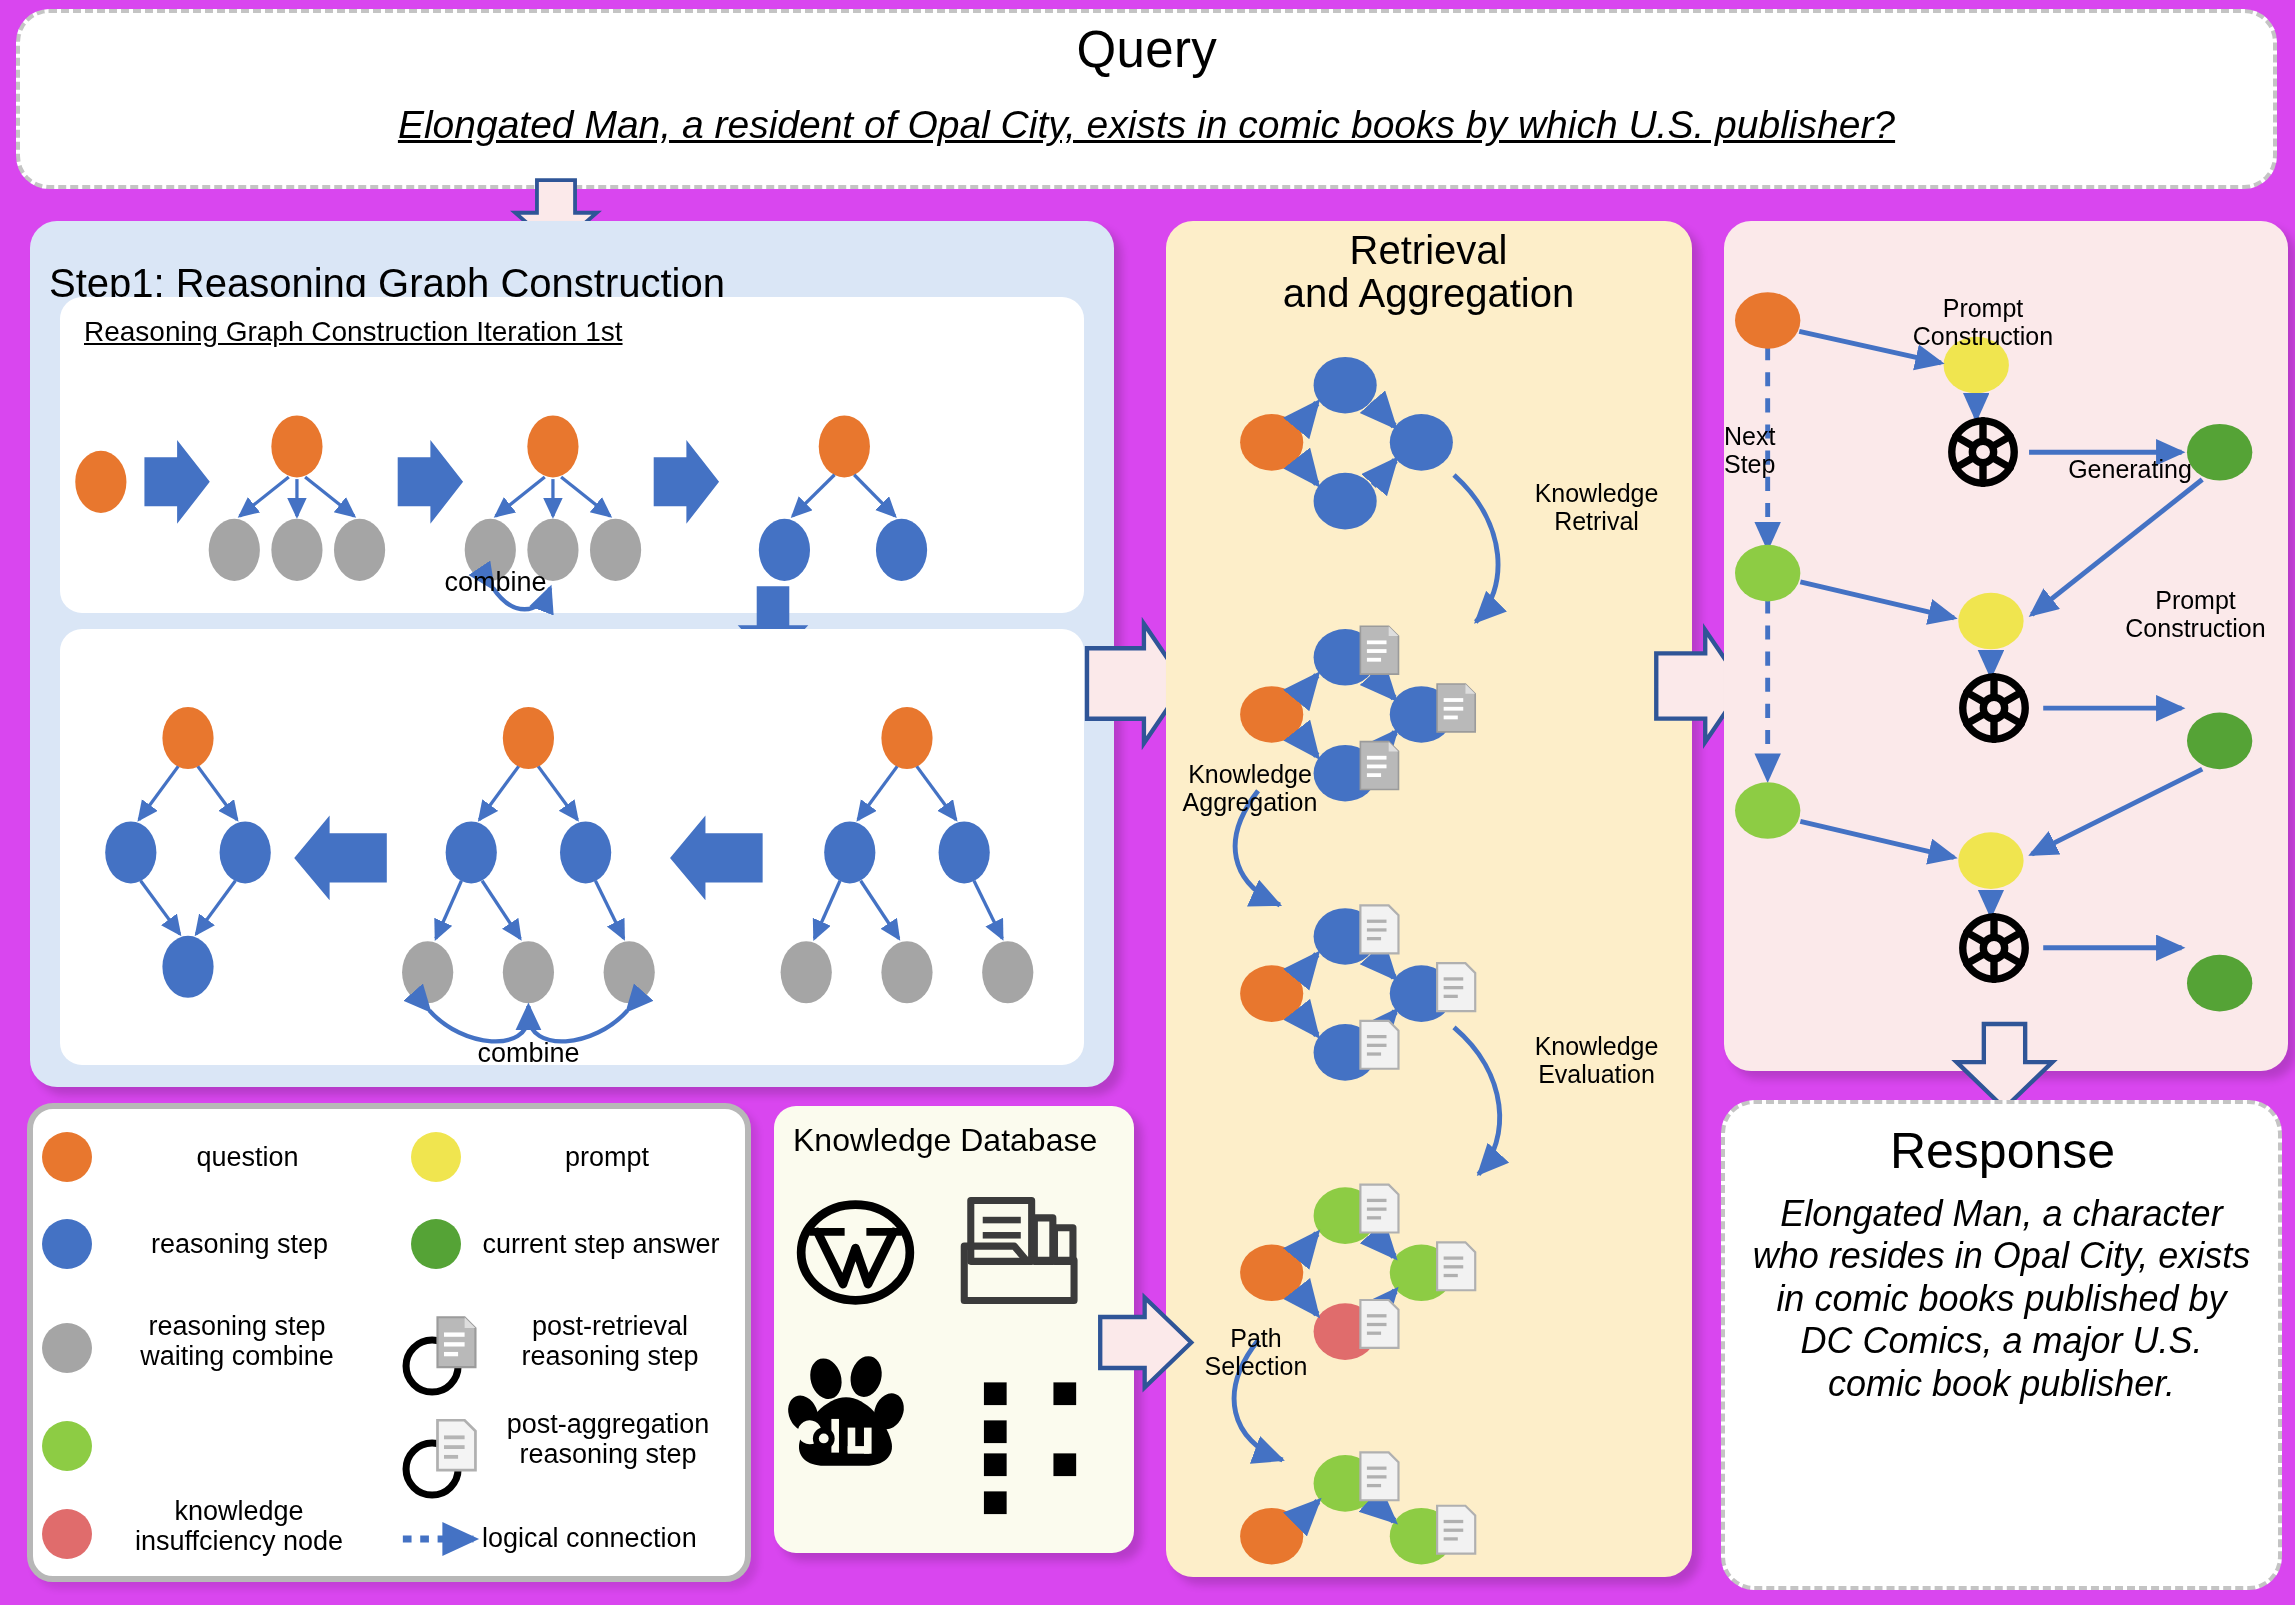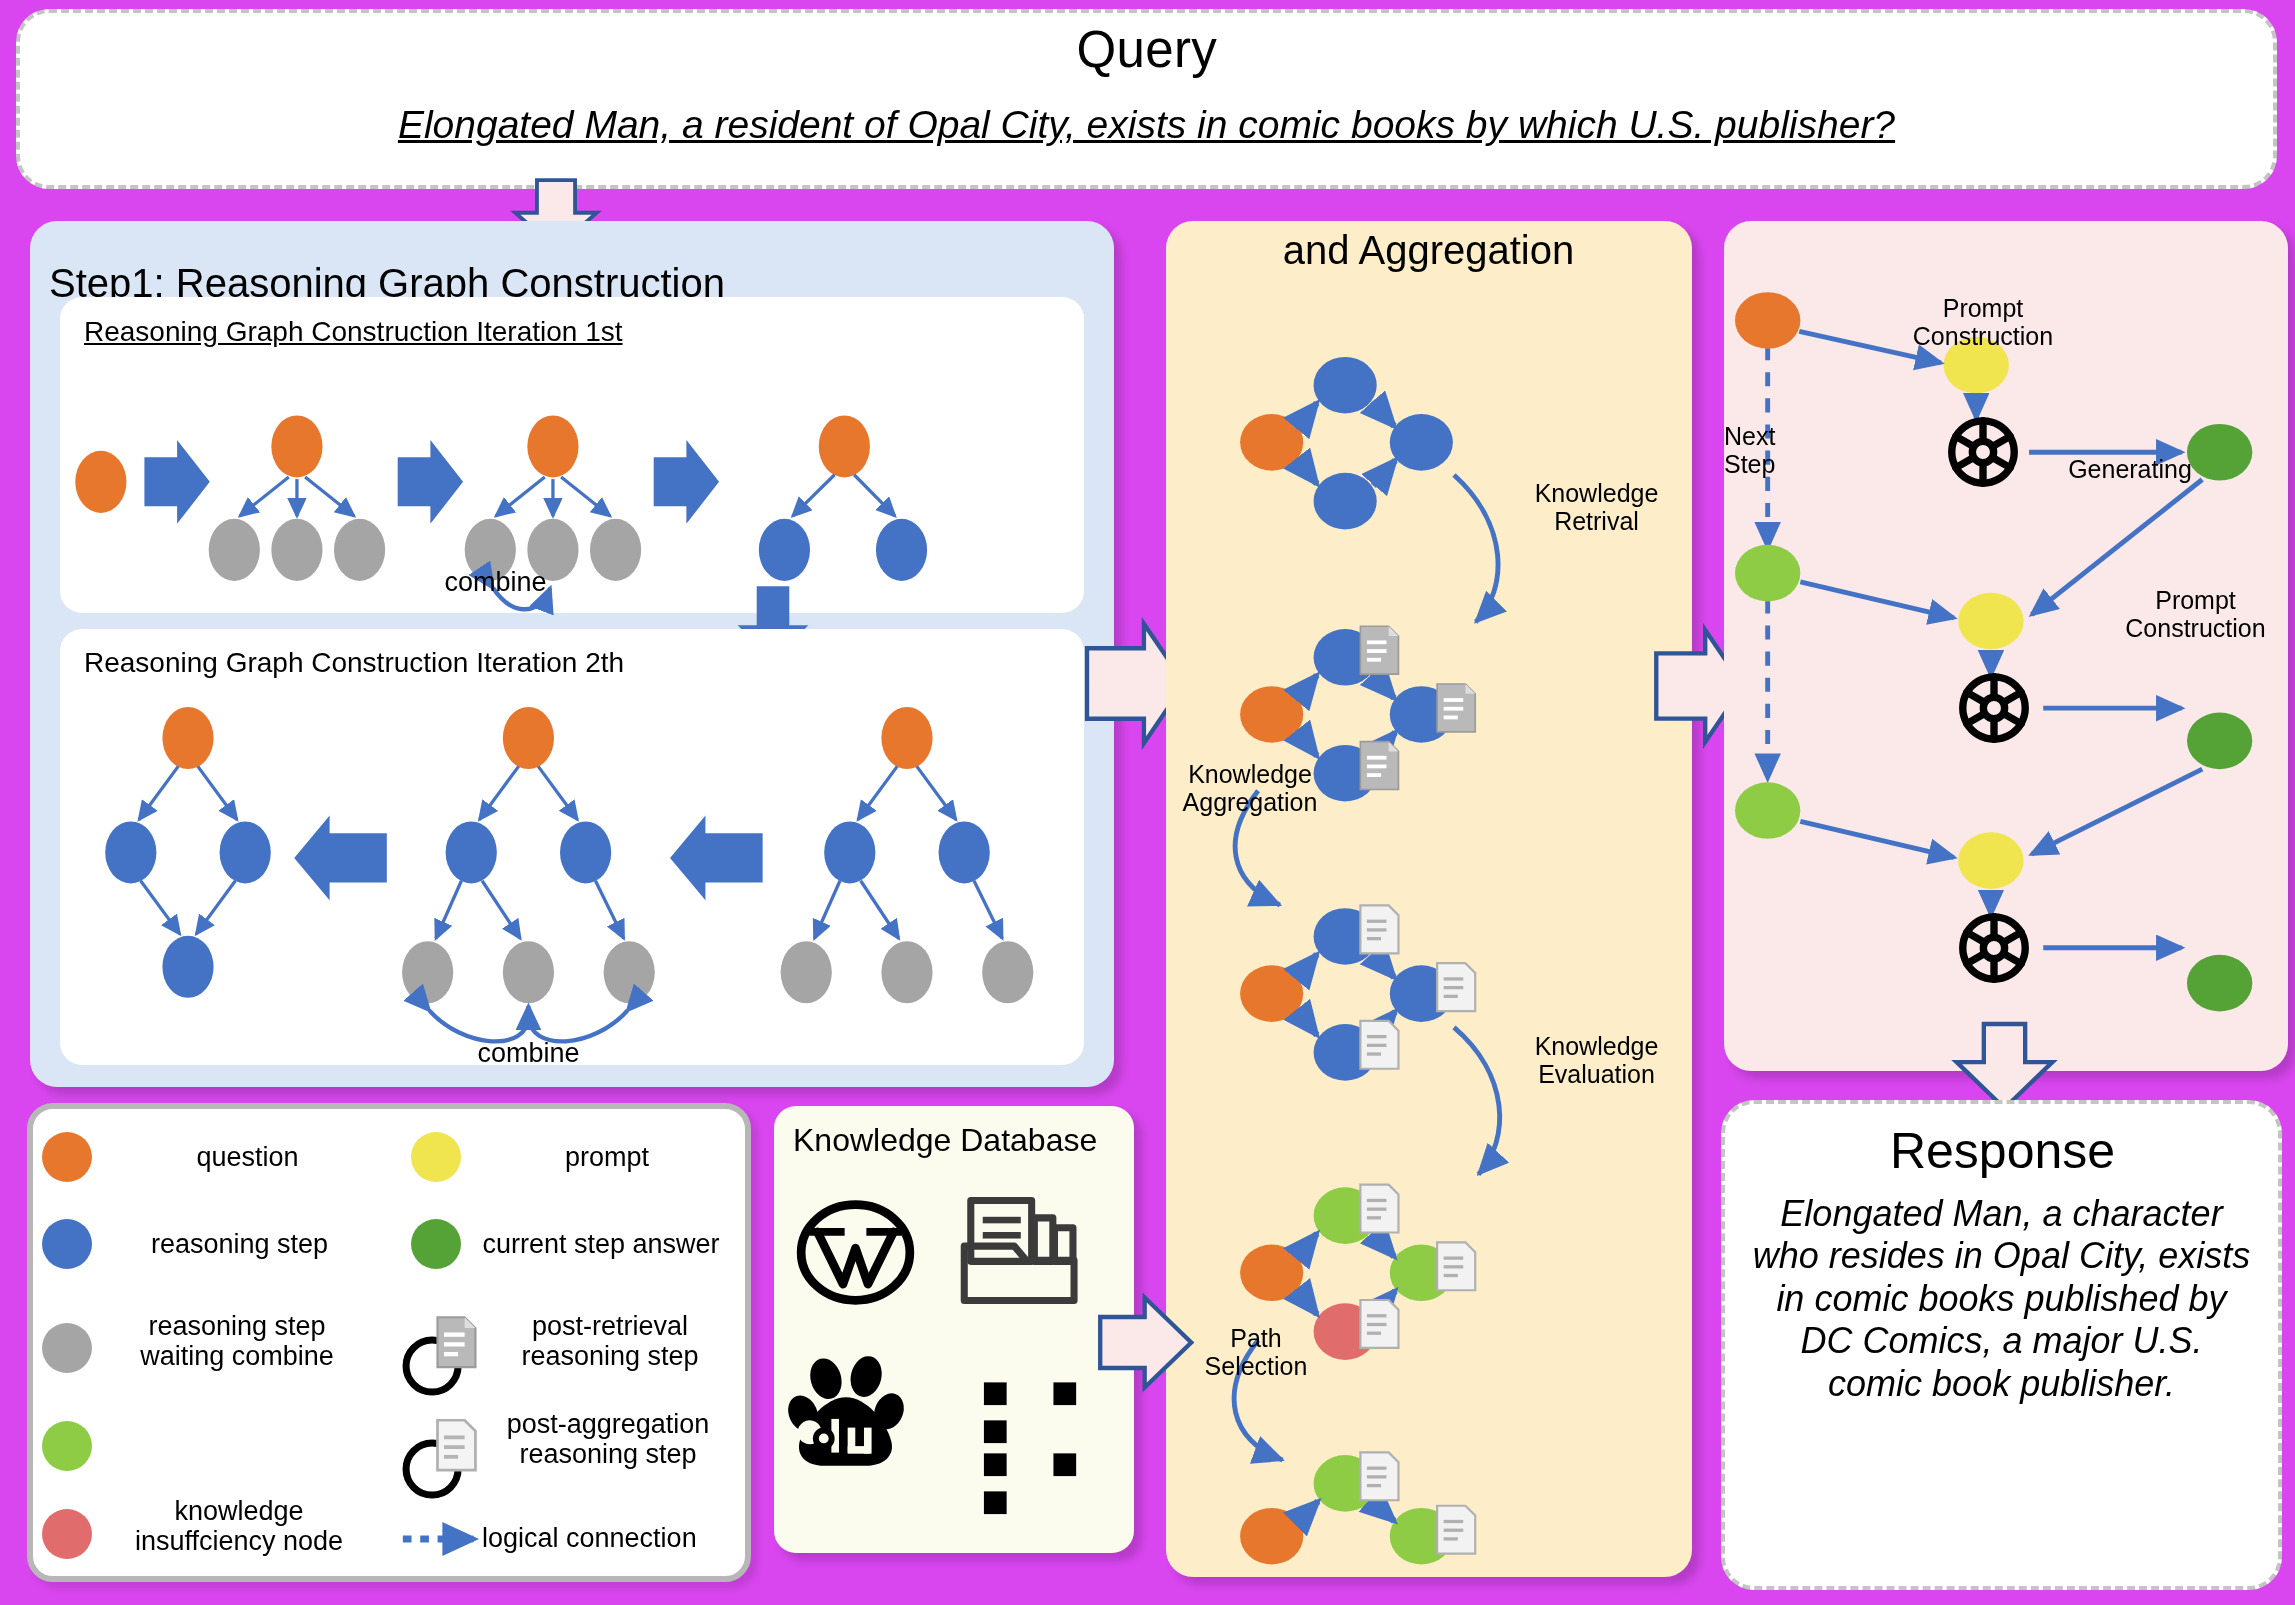--- a/index.html
+++ b/index.html
@@ -113,21 +113,20 @@
     <line x1="1422" y1="192" x2="1345" y2="268" stroke="#4472c4" stroke-width="6" marker-end="url(#ar-b)"></line>
     <line x1="1458" y1="192" x2="1533" y2="268" stroke="#4472c4" stroke-width="6" marker-end="url(#ar-b)"></line>
   </svg>
   <div class="abs small-label" style="left:419px;top:567px;width:153px;">combine</div>
 
   <svg class="abs" style="left:735px;top:586px;" width="76" height="79" viewBox="0 0 140 145">
     <polygon points="40,0 100,0 100,72 135,72 70,142 5,72 40,72" fill="#4472c4"></polygon>
   </svg>
 
   <div class="abs inner-card" style="left:60px;top:629px;width:1024px;height:436px;"></div>
-  <div class="abs sub-title" style="left:84px;top:647px;width:926px;">Reasoning Graph Construction Iteration 2th</div>
 
   <svg class="abs" style="left:60px;top:689px;" width="1024" height="365" viewBox="0 0 1880 670">
     <defs>
       <marker id="ar-b2" markerWidth="8" markerHeight="8" refX="5.6" refY="3" orient="auto">
         <path d="M0,0 L6.4,3 L0,6 z" fill="#4472c4"></path>
       </marker>
     </defs>
 
     <ellipse cx="1555" cy="90" rx="47" ry="57" fill="#e8772e"></ellipse>
     <ellipse cx="1450" cy="300" rx="47" ry="57" fill="#4472c4"></ellipse>
@@ -171,20 +170,21 @@
     <line x1="322" y1="352" x2="250" y2="450" stroke="#4472c4" stroke-width="6" marker-end="url(#ar-b2)"></line>
   </svg>
   <div class="abs small-label" style="left:452px;top:1038px;width:153px;">combine</div>
 
   <svg class="abs" style="left:1087px;top:610px;" width="103" height="147" viewBox="0 0 190 270">
     <polygon points="0,70 105,70 105,25 180,135 105,245 105,200 0,200" fill="#fbe9ea" stroke="#2f5597" stroke-width="8"></polygon>
   </svg>
 
   <div class="abs panel panel-step2" style="left:1166px;top:221px;width:526px;height:1356px;"></div>
   <div class="abs panel-title" style="left:1171px;top:229px;width:515px;text-align:center;">
+    <div>Retrieval</div>
     <div>and Aggregation</div>
   </div>
 
   <svg class="abs" style="left:1171px;top:360px;" width="517" height="1215" viewBox="0 0 950 2230">
     <defs>
       <marker id="ar2" markerWidth="7" markerHeight="7" refX="5" refY="2.6" orient="auto">
         <path d="M0,0 L5.8,2.6 L0,5.2 z" fill="#4472c4"></path>
       </marker>
       <marker id="ar2s" markerWidth="8" markerHeight="8" refX="6" refY="3" orient="auto">
         <path d="M0,0 L6.5,3 L0,6 z" fill="#4472c4"></path>

